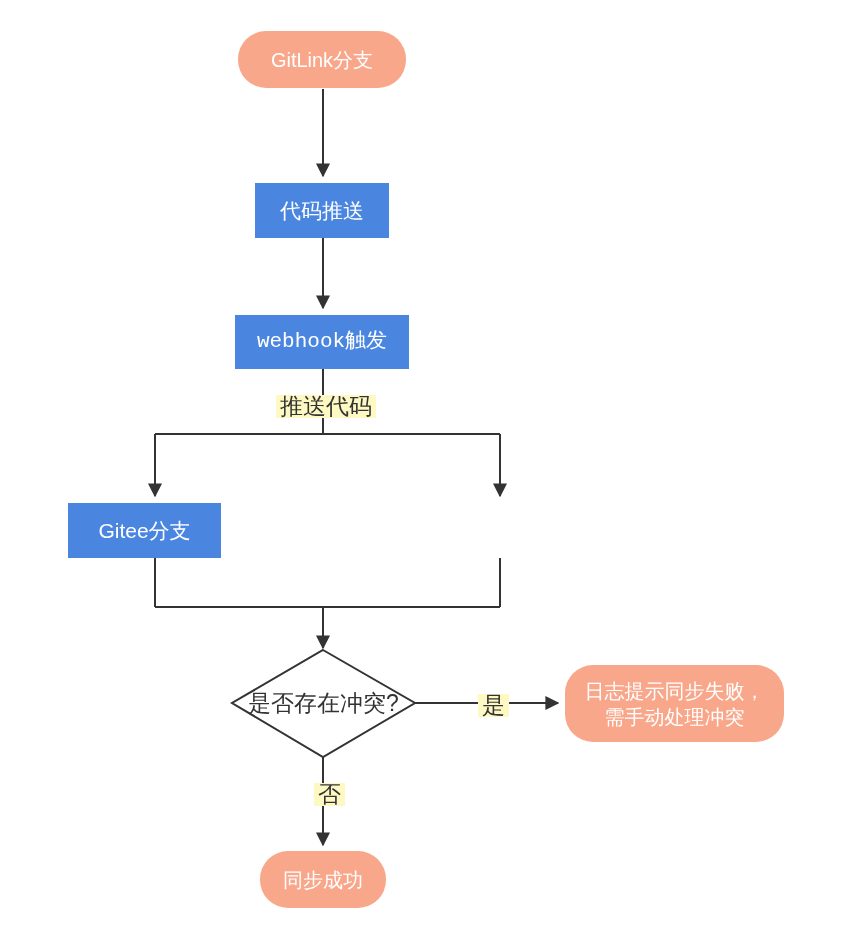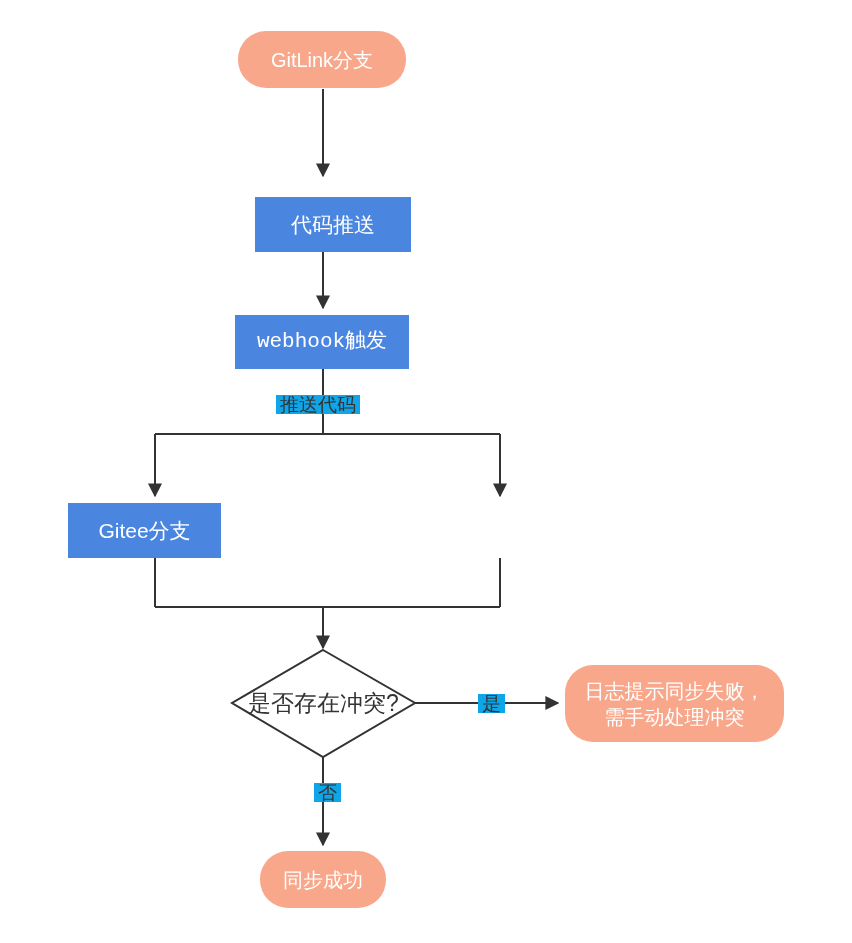--- a/index.html
+++ b/index.html
@@ -50,22 +50,22 @@
     font-size: 23px;
   }
   .node-decision .diamond-label {
     position: relative;
     z-index: 3;
     white-space: nowrap;
   }
   .edge-label {
     position: absolute;
     color: #333333;
-    font-size: 19px;
-    background: #0ea5e9;
+    font-size: 23px;
+    background: #fef9c3;
     padding: 0 4px;
     white-space: nowrap;
     z-index: 3;
     line-height: 1;
   }
   .multiline {
     white-space: pre-line;
   }
 </style>
 </head>
@@ -104,21 +104,21 @@
 
     <path d="M 415 703 L 558 703" stroke="#333333" stroke-width="2" fill="none" marker-end="url(#arrow)"></path>
 
     <path d="M 323 757 L 323 845" stroke="#333333" stroke-width="2" fill="none" marker-end="url(#arrow)"></path>
   </svg>
 
   <div class="node node-terminal" style="left:238px; top:31px; width:168px; height:57px;">
     <span>GitLink分支</span>
   </div>
 
-  <div class="node node-process" style="left:255px; top:183px; width:156px; height:55px;margin-top:14px;">
+  <div class="node node-process" style="left:255px; top:183px; width:134px; height:55px;">
     <span>代码推送</span>
   </div>
 
   <div class="node node-process" style="left:235px; top:315px; width:174px; height:54px;font-family:Liberation Mono, monospace;">
     <span>webhook触发</span>
   </div>
 
   <div class="edge-label" style="left:276px; top:395px;">推送代码</div>
 
   <div class="node node-process" style="left:68px; top:503px; width:153px; height:55px;">

